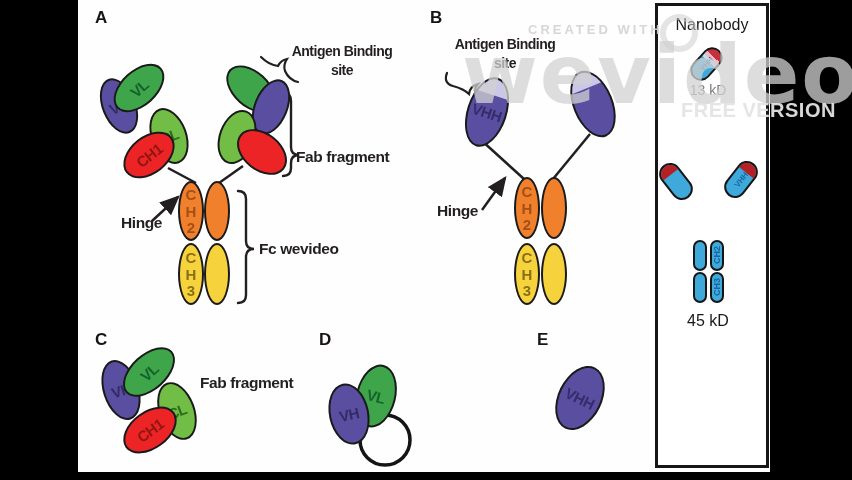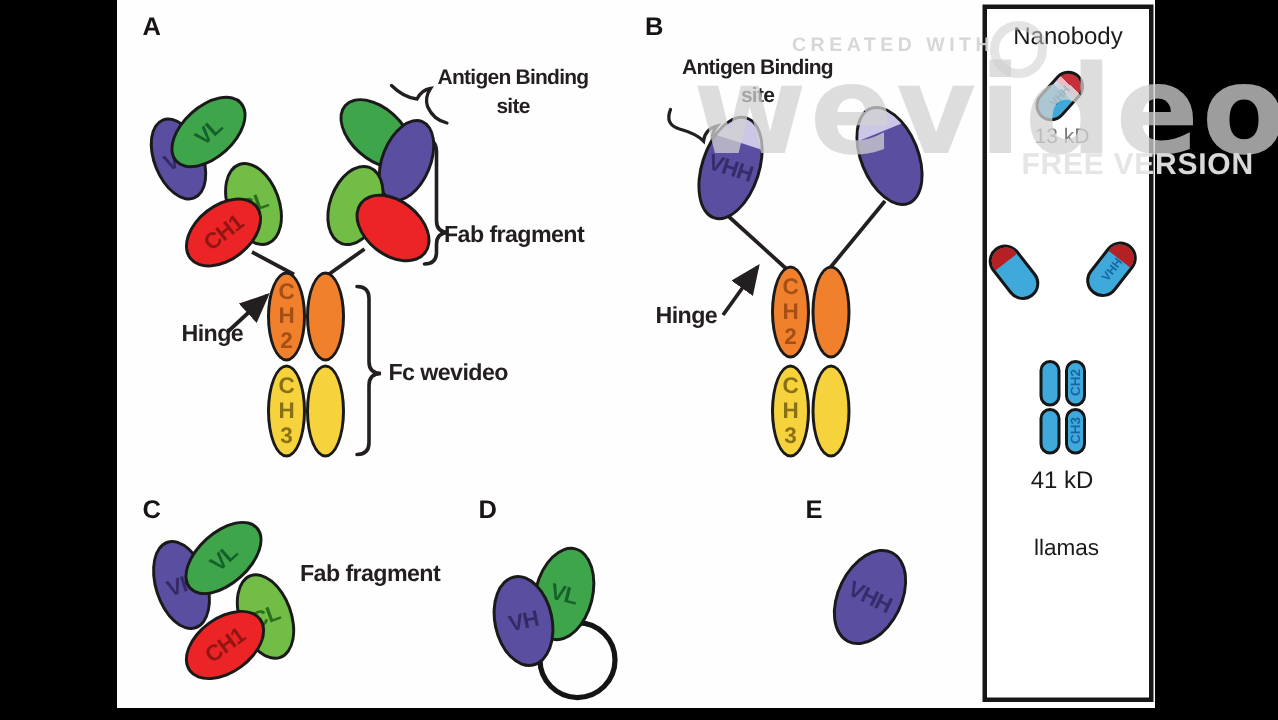--- a/index.html
+++ b/index.html
@@ -173,20 +173,19 @@
 
   <div class="cap" style="left:693px;top:240px;width:14px;height:31px;border-radius:8px;"></div>
   <div class="cap" style="left:710px;top:240px;width:14px;height:31px;border-radius:8px;">
       <span class="vtext">CH2</span>
     </div>
   <div class="cap" style="left:693px;top:272px;width:14px;height:31px;border-radius:8px;"></div>
   <div class="cap" style="left:710px;top:272px;width:14px;height:31px;border-radius:8px;">
       <span class="vtext">CH3</span>
     </div>
 
-  <div class="side-txt" style="left:658px;top:312px;width:100px;font-size:16px;">41 kD</div>
-  <div class="side-txt" style="left:658px;top:357px;width:106px;">llamas</div>
+  <div class="side-txt" style="left:658px;top:312px;width:100px;font-size:16px;">45 kD</div>
 
   <div class="wm" style="left:528px;top:22px;font-size:13px;letter-spacing:3px;color:rgba(212,212,212,0.92);">CREATED WITH</div>
   <div class="wm" style="left:462px;top:34px;font-size:82px;letter-spacing:2px;line-height:1;color:rgba(210,210,210,0.75);font-family:'DejaVu Sans',sans-serif;">wevideo</div>
   <div class="wm" style="left:660px;top:14px;width:26px;height:26px;border:6px solid rgba(205,205,205,0.55);border-radius:50%;"></div>
   <div class="wm" style="left:681px;top:99px;font-size:20px;letter-spacing:0.5px;color:rgba(228,228,228,0.95);">FREE VERSION</div>
 </div>
 
 </body></html>

